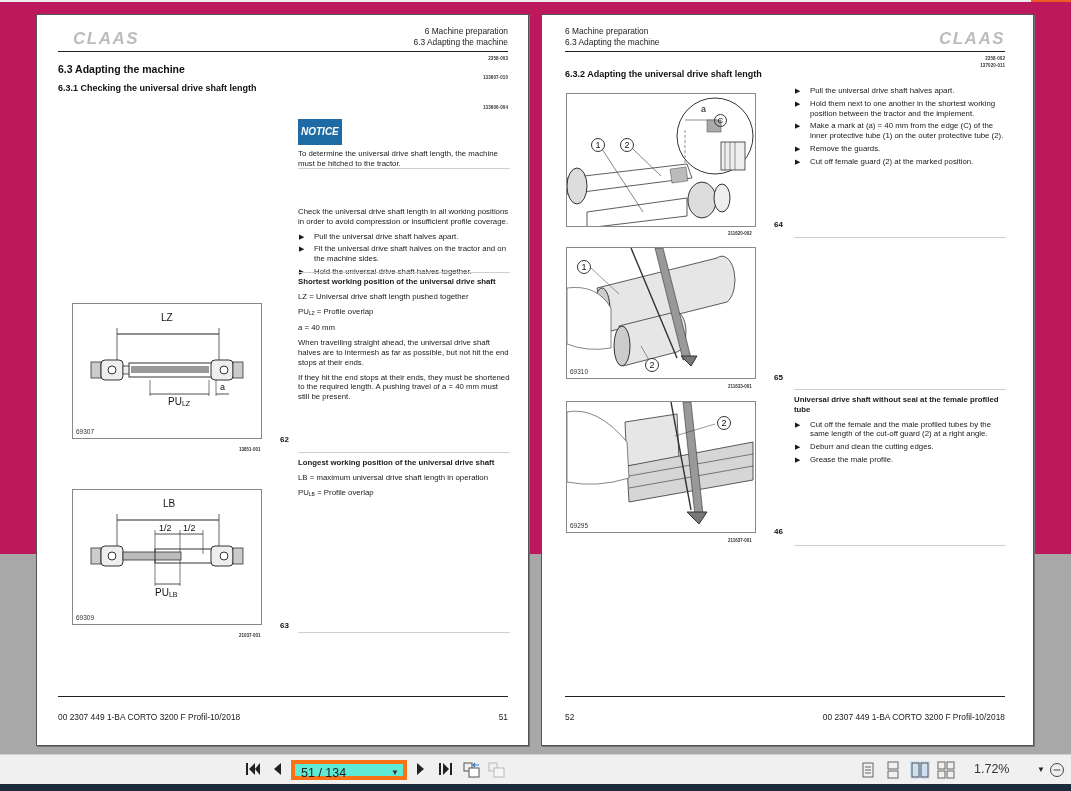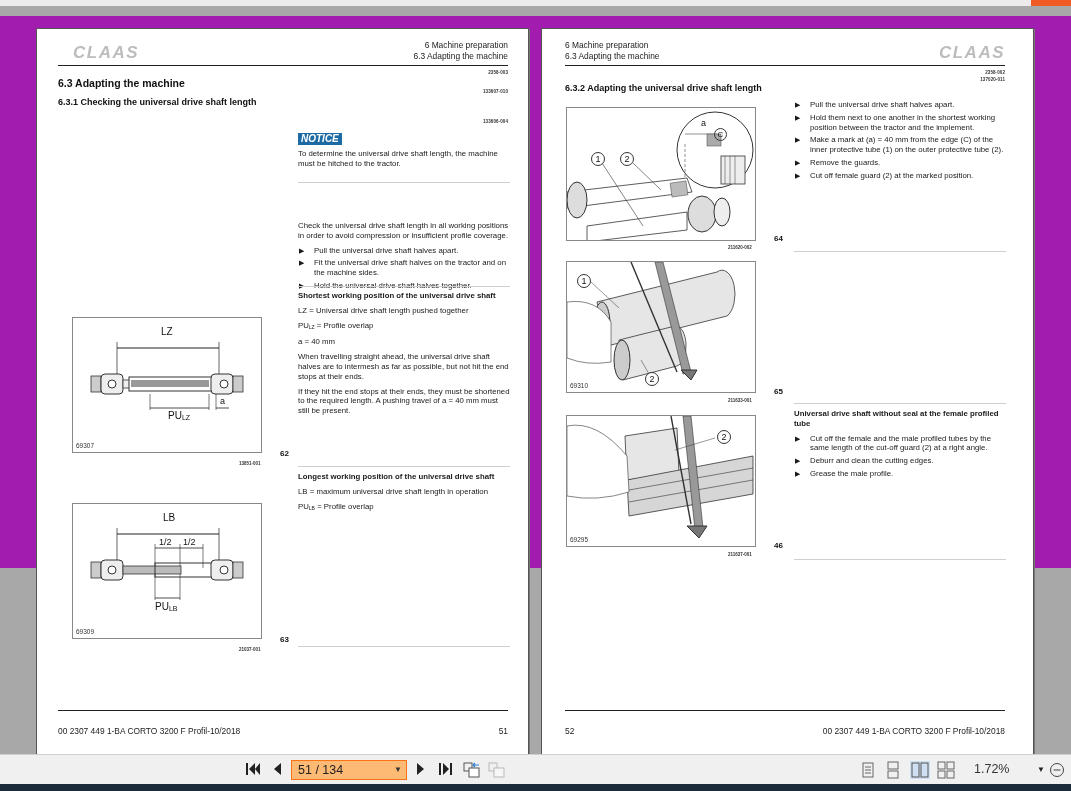--- a/index.html
+++ b/index.html
@@ -1,53 +1,53 @@
 <!DOCTYPE html>
 <html><head>
 <meta charset="utf-8">
 <style>
   * { box-sizing: border-box; margin: 0; padding: 0; }
   html, body { width: 1071px; height: 791px; overflow: hidden; }
   body { background: #a8a8a8; font-family: "Liberation Sans", sans-serif; color: #111; position: relative; }
 
   .topstrip { position: absolute; left: 0; top: 0; width: 1071px; height: 6px; background: #ececec; }
   .close-strip { position: absolute; right: 0; top: 0; width: 40px; height: 6px; background: #f05a24; }
-  .viewer { position: absolute; left: 0; top: 16px; width: 1071px; height: 552px; background: #a21caf; }
+  .viewer { position: absolute; left: 0; top: 2px; width: 1071px; height: 552px; background: #be185d; }
 
   .page { position: absolute; top: 12px; width: 493px; height: 732px; background: #fff; border: 1px solid #555; box-shadow: 1px 1px 0 #777; }
   .page.left { left: 36px; }
   .page.right { left: 541px; }
 
   .logo { position: absolute; font-family: "Liberation Sans", sans-serif; font-weight: bold; font-style: italic; font-size: 17px; letter-spacing: 1.5px; color: #bdbdbd; top: 14px; }
   .hdr-right { position: absolute; text-align: right; font-size: 8.4px; line-height: 11px; color: #222; }
   .hdr-left { position: absolute; text-align: left; font-size: 8.4px; line-height: 11px; color: #222; }
   .hrule { position: absolute; height: 1px; background: #222; }
   .code { position: absolute; font-size: 4.5px; font-weight: bold; color: #333; letter-spacing: 0.1px; }
   .h2 { position: absolute; font-size: 10.5px; font-weight: bold; }
   .h3 { position: absolute; font-size: 9px; font-weight: bold; }
   .text { position: absolute; font-size: 7.8px; line-height: 9.8px; color: #1a1a1a; }
   .text p { margin-bottom: 5px; }
   .bold { font-weight: bold; }
   .sep { position: absolute; height: 1px; background: #cfcfcf; }
-  .notice { display: inline-block; background: #1d6aa5; color: #fff; font-weight: bold; font-style: italic; font-size: 10px; padding: 1px 3px; margin-bottom: 4px; }
+  .notice { display: inline-block; background: #1d6aa5; color: #fff; font-weight: bold; font-style: italic; font-size: 10px; padding: 8px 3px; margin-bottom: 4px; }
   ul.steps { list-style: none; }
   ul.steps li { position: relative; padding-left: 16px; margin-bottom: 3px; }
   ul.steps li::before { content: "\25B6"; position: absolute; left: 1px; top: 0; font-size: 7px; }
   sub { font-size: 5px; vertical-align: -1px; }
 
   .fig { position: absolute; border: 1px solid #888; background: #fff; overflow: hidden; }
   .fig-id { position: absolute; left: 3px; bottom: 3px; font-size: 6.5px; color: #333; }
   .fig-num { position: absolute; font-size: 8px; font-weight: bold; }
   .fig-code { position: absolute; font-size: 4.5px; font-weight: bold; color: #333; }
   .footer { position: absolute; font-size: 8.4px; color: #222; }
 
   .toolbar { position: absolute; left: 0; top: 754px; width: 1071px; height: 30px; background: #f0f0f0; border-top: 1px solid #cfcfcf; }
   .taskbar { position: absolute; left: 0; top: 784px; width: 1071px; height: 7px; background: #1c2b3a; }
   .tb-btn { position: absolute; top: 7px; height: 16px; font-size: 13px; line-height: 16px; color: #222; text-align: center; cursor: pointer; }
-  .page-select { position: absolute; left: 291px; top: 5px; width: 116px; height: 20px; border: 1px solid #f97316; background: #fdba74; font-size: 12.5px; line-height: 18px; padding-left: 6px; color: #222; }
+  .page-select { position: absolute; left: 291px; top: 5px; width: 116px; height: 20px; border: 4px solid #f97316; background: #5eead4; font-size: 12.5px; line-height: 18px; padding-left: 6px; color: #222; }
   .page-select .caret { position: absolute; right: 4px; top: 0; font-size: 8px; color: #333; }
   .zoom-val { position: absolute; left: 974px; top: 7px; font-size: 12.5px; color: #333; }
   .view-btn { position: absolute; top: 6px; width: 20px; height: 18px; }
   .view-btn.active { background: #cfe0f2; }
 </style>
 </head>
 <body>
 
 <div class="topstrip"></div>
 <div class="close-strip"></div>

